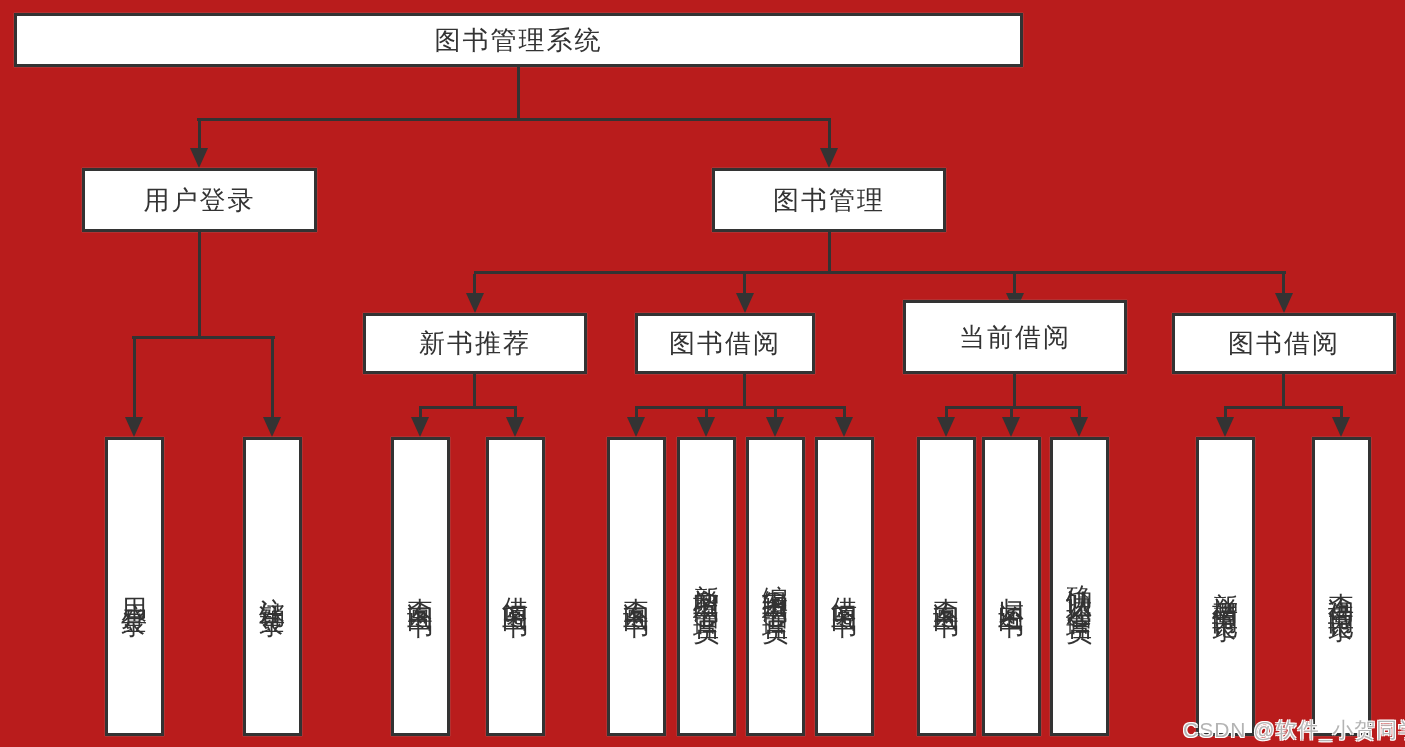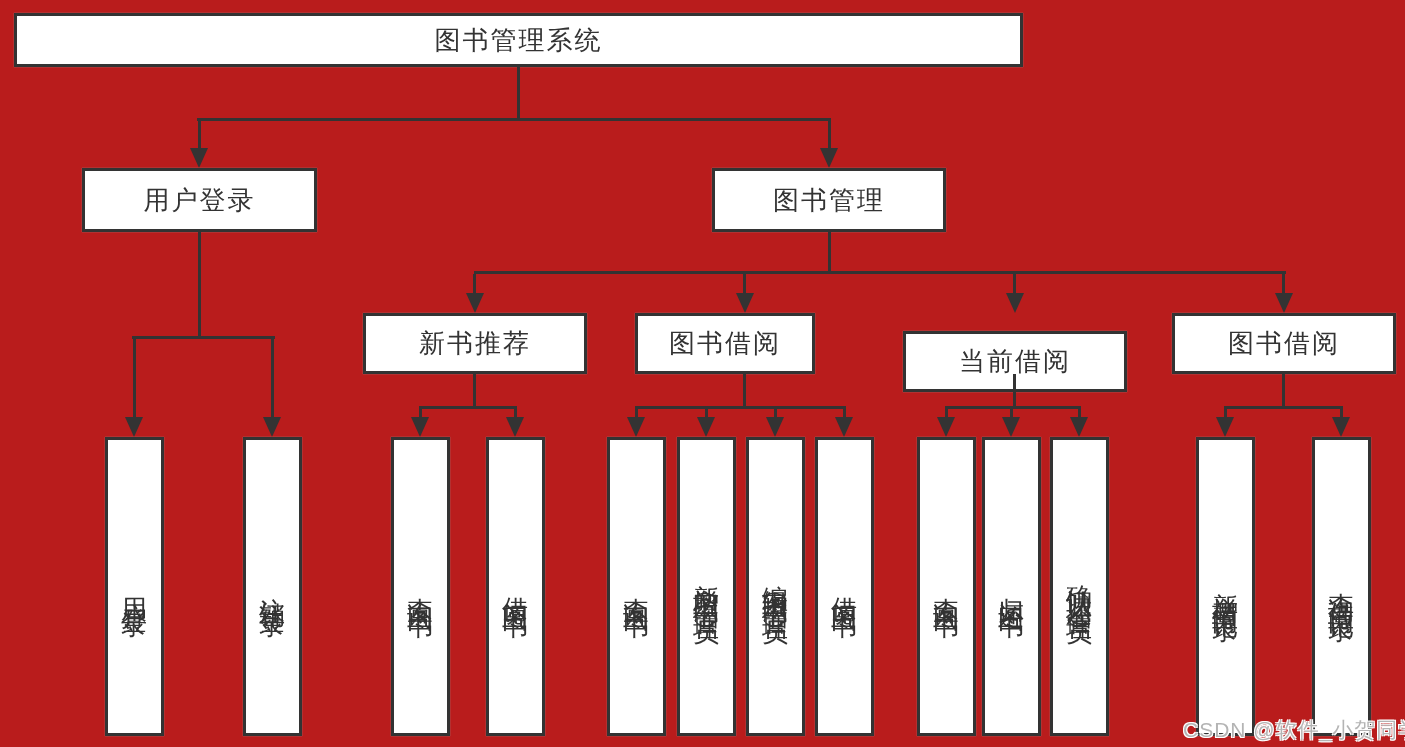--- a/index.html
+++ b/index.html
@@ -102,21 +102,21 @@
   <div class="a" style="left:1006px;top:293px"></div>
   <div class="v" style="left:1282px;top:274px;height:21px"></div>
   <div class="a" style="left:1275px;top:293px"></div>
 
   <div class="box" style="left:363px;top:313px;width:224px;height:61px">
     <span class="lbl">新书推荐</span>
   </div>
   <div class="box" style="left:635px;top:313px;width:180px;height:61px">
     <span class="lbl">图书借阅</span>
   </div>
-  <div class="box" style="left:903px;top:331px;width:224px;height:61px">
+  <div class="box" style="left:903px;top:300px;width:224px;height:74px">
     <span class="lbl">当前借阅</span>
   </div>
   <div class="box" style="left:1172px;top:313px;width:224px;height:61px">
     <span class="lbl">图书借阅</span>
   </div>
 
   <div class="v" style="left:473px;top:374px;height:34px"></div>
   <div class="h" style="left:419px;top:406px;width:98px"></div>
   <div class="v" style="left:419px;top:409px;height:10px"></div>
   <div class="a" style="left:411px;top:417px"></div>

